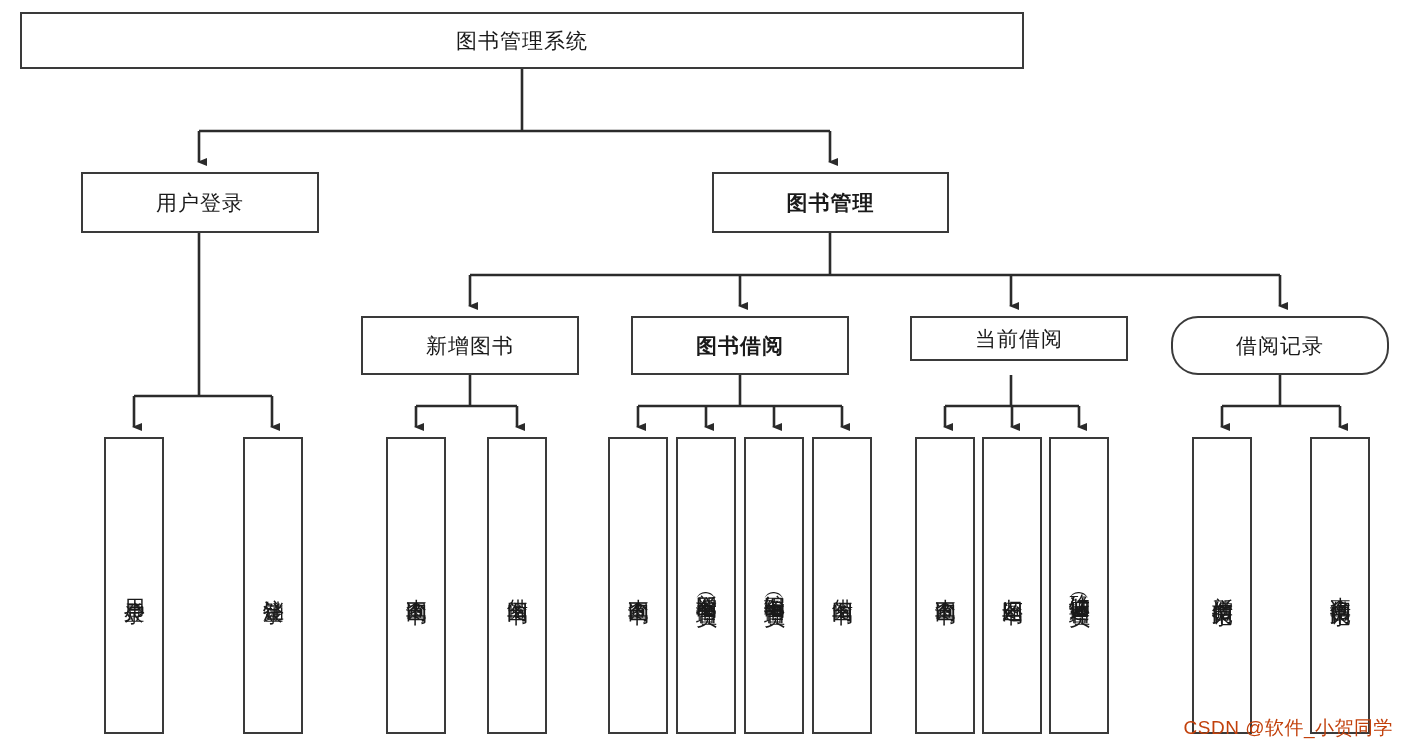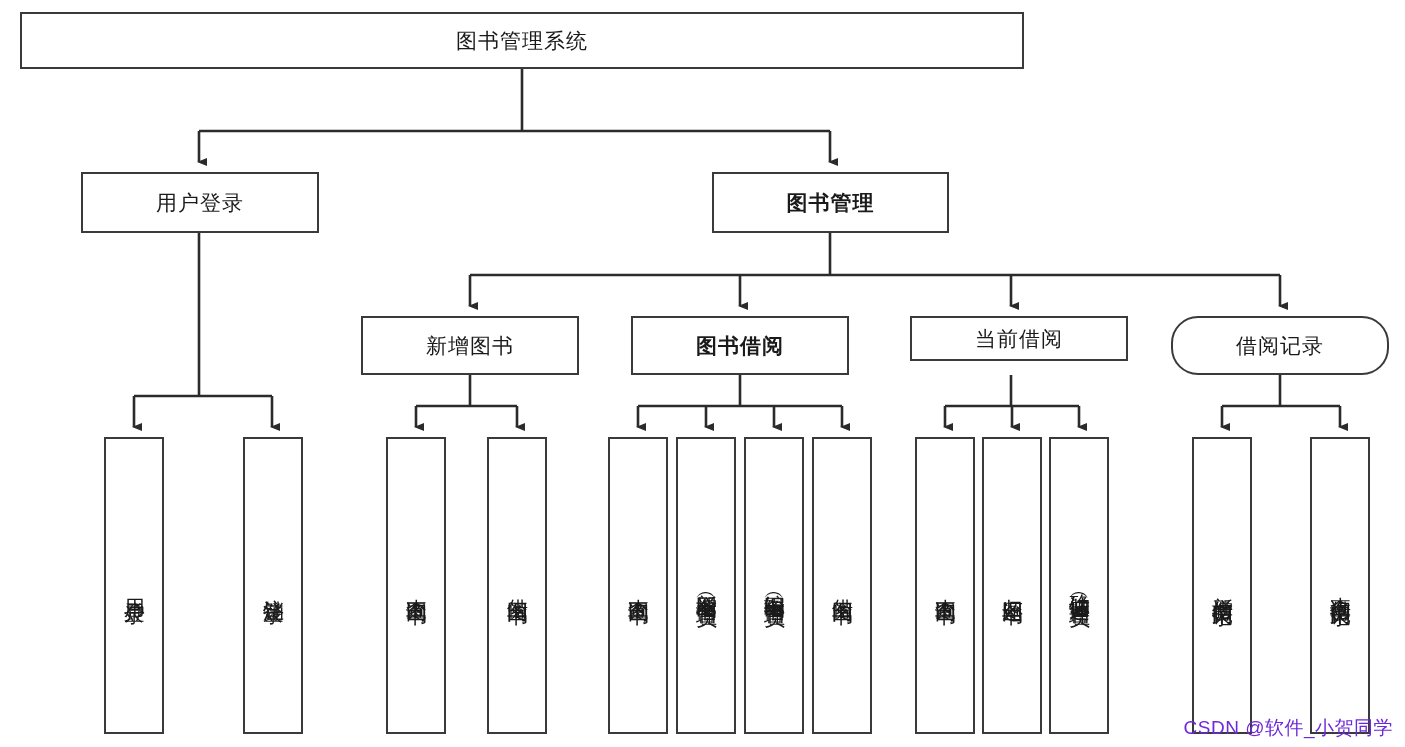--- a/index.html
+++ b/index.html
@@ -49,21 +49,21 @@
     top: 0;
     width: 1405px;
     height: 747px;
     pointer-events: none;
   }
   .watermark {
     position: absolute;
     right: 12px;
     bottom: 6px;
     font-size: 19px;
-    color: #6d28d9;
+    color: #c2410c;
     white-space: nowrap;
     letter-spacing: 0.5px;
   }
 </style>
 </head>
 <body>
 
 <div id="canvas">
 
   <svg class="edges" viewBox="0 0 1405 747">

